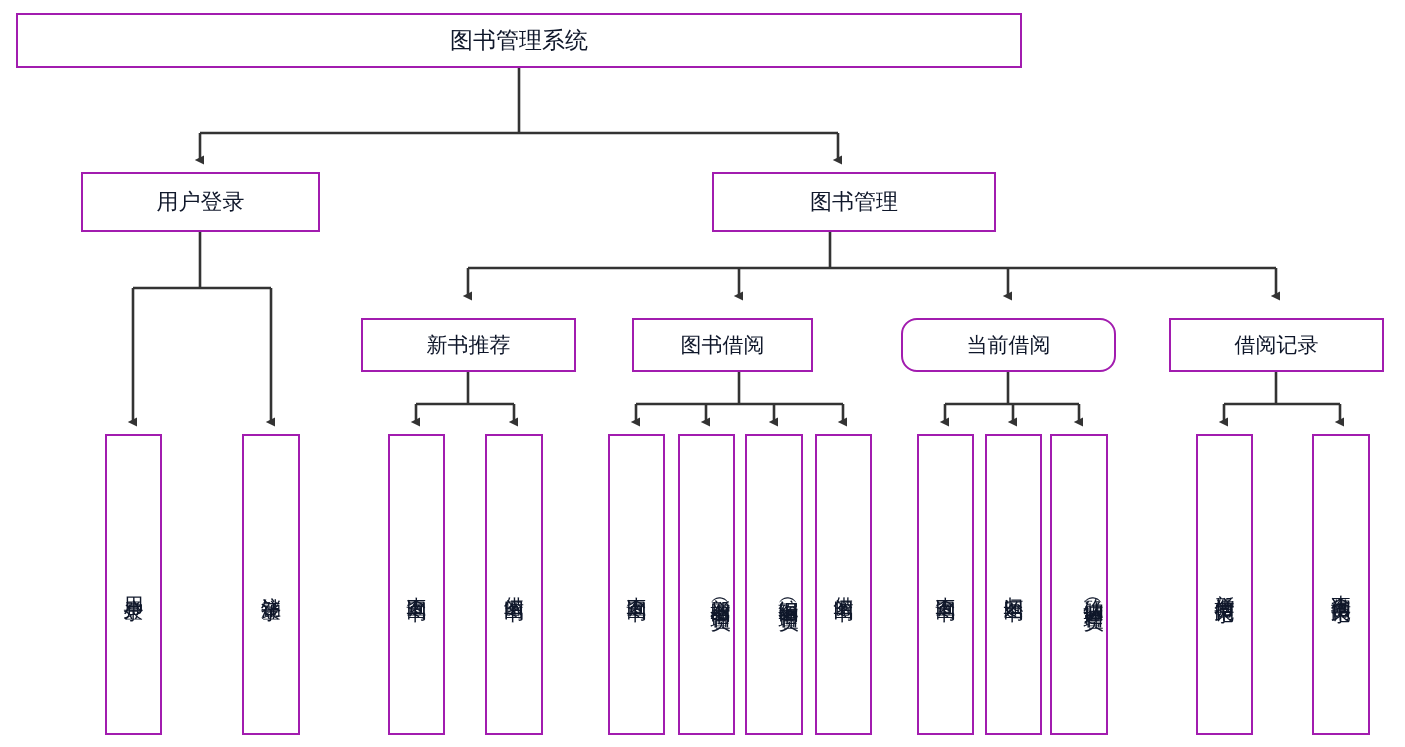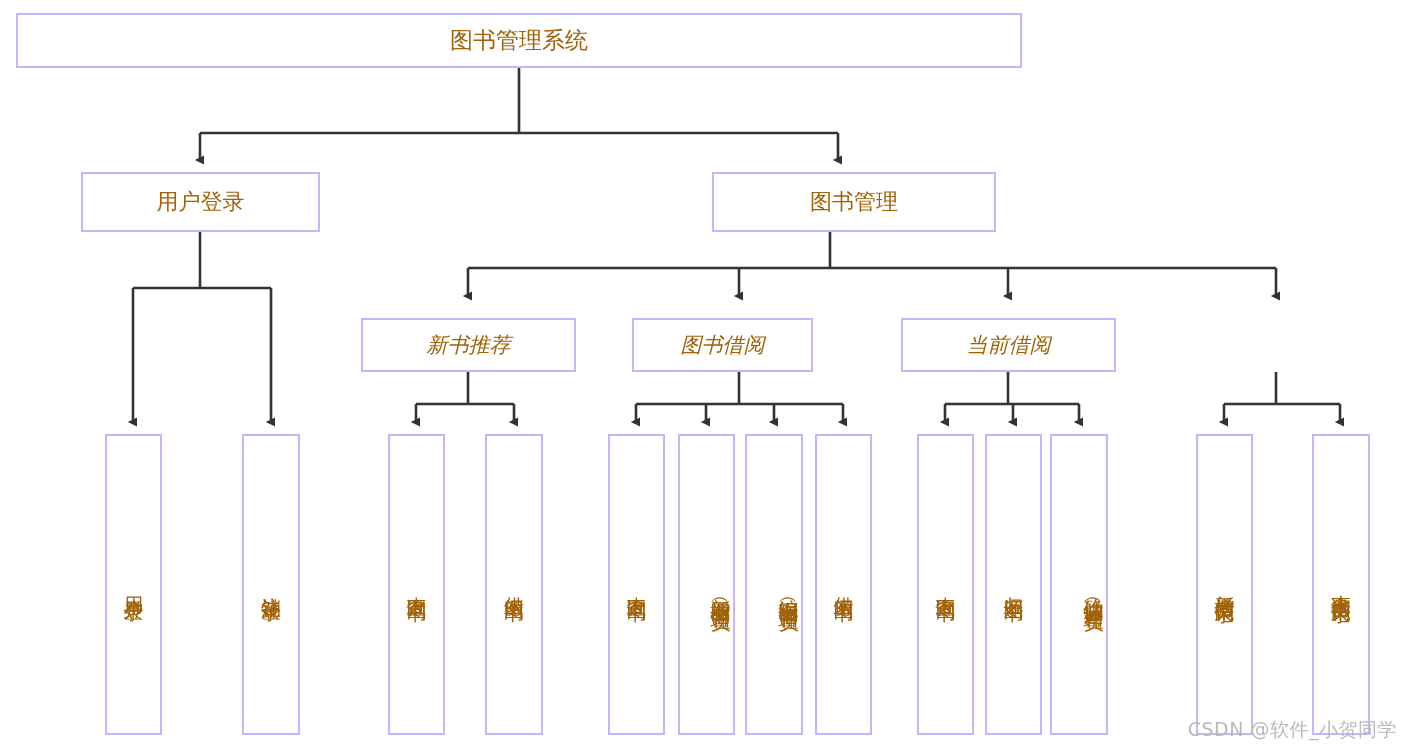--- a/index.html
+++ b/index.html
@@ -18,37 +18,36 @@
     position:absolute;
     left:0; top:0;
     width:1405px;
     height:747px;
     pointer-events:none;
   }
   .node{
     position:absolute;
     box-sizing:border-box;
     background:#ffffff;
-    border:2px solid #c4b5fd;
+    border:2px solid #a21caf;
     display:flex;
     align-items:center;
     justify-content:center;
-    color:#a16207;
+    color:#0f172a;
     line-height:1.25;
     text-align:right;
   }
   .node.root{
     font-size:23px;
   }
   .node.level2{
     font-size:22px;
   }
   .node.level3{
     font-size:21px;
-    font-style:italic;
   }
   .node.leaf{
     font-size:20px;
     writing-mode:vertical-rl;
     text-orientation:upright;
     letter-spacing:2px;
     padding-top:14px;
     align-items:flex-start;
     justify-content:center;
   }
@@ -124,22 +123,23 @@
   <div class="node root" style="left:16px; top:13px; width:1006px; height:55px;">图书管理系统</div>
 
   <div class="node level2" style="left:81px; top:172px; width:239px; height:60px;">用户登录</div>
 
   <div class="node level2" style="left:712px; top:172px; width:284px; height:60px;">图书管理</div>
 
   <div class="node level3" style="left:361px; top:318px; width:215px; height:54px;">新书推荐</div>
 
   <div class="node level3" style="left:632px; top:318px; width:181px; height:54px;">图书借阅</div>
 
-  <div class="node level3" style="left:901px; top:318px; width:215px; height:54px;">当前借阅</div>
+  <div class="node level3" style="left:901px; top:318px; width:215px; height:54px;border-radius:16px;">当前借阅</div>
 
+  <div class="node level3" style="left:1169px; top:318px; width:215px; height:54px;">借阅记录</div>
 
   <div class="node leaf mid" style="left:105px; top:434px; width:57px; height:301px;">用户登录</div>
 
   <div class="node leaf mid" style="left:242px; top:434px; width:58px; height:301px;">注销登录</div>
 
   <div class="node leaf mid" style="left:388px; top:434px; width:57px; height:301px;">查询图书</div>
 
   <div class="node leaf mid" style="left:485px; top:434px; width:58px; height:301px;">借阅图书</div>
 
   <div class="node leaf mid" style="left:608px; top:434px; width:57px; height:301px;">查询图书</div>
@@ -153,15 +153,14 @@
   <div class="node leaf mid" style="left:917px; top:434px; width:57px; height:301px;">查询图书</div>
 
   <div class="node leaf mid" style="left:985px; top:434px; width:57px; height:301px;">归还图书</div>
 
   <div class="node leaf" style="left:1050px; top:434px; width:58px; height:301px;">确认归还（管理员）</div>
 
   <div class="node leaf mid" style="left:1196px; top:434px; width:57px; height:301px;">新增借阅记录</div>
 
   <div class="node leaf mid" style="left:1312px; top:434px; width:58px; height:301px;">查询借阅记录</div>
 
-  <div class="watermark">CSDN @软件_小贺同学</div>
 
 </div>
 
 </body></html>

